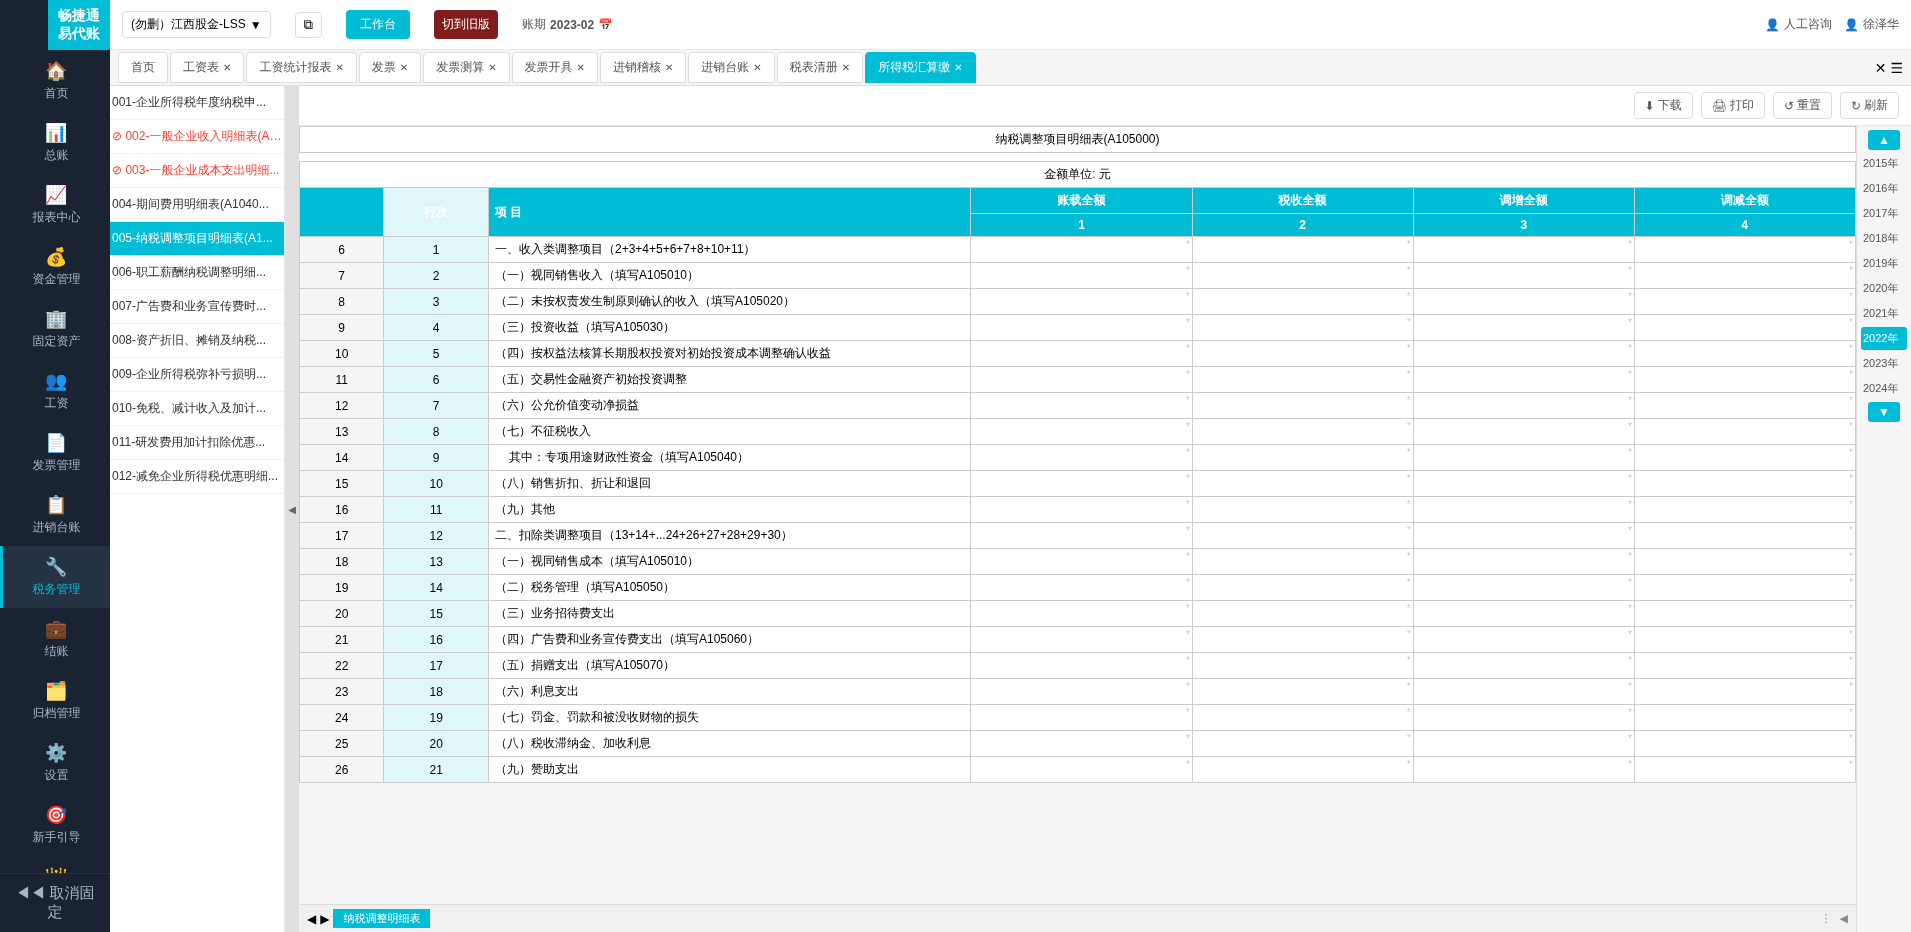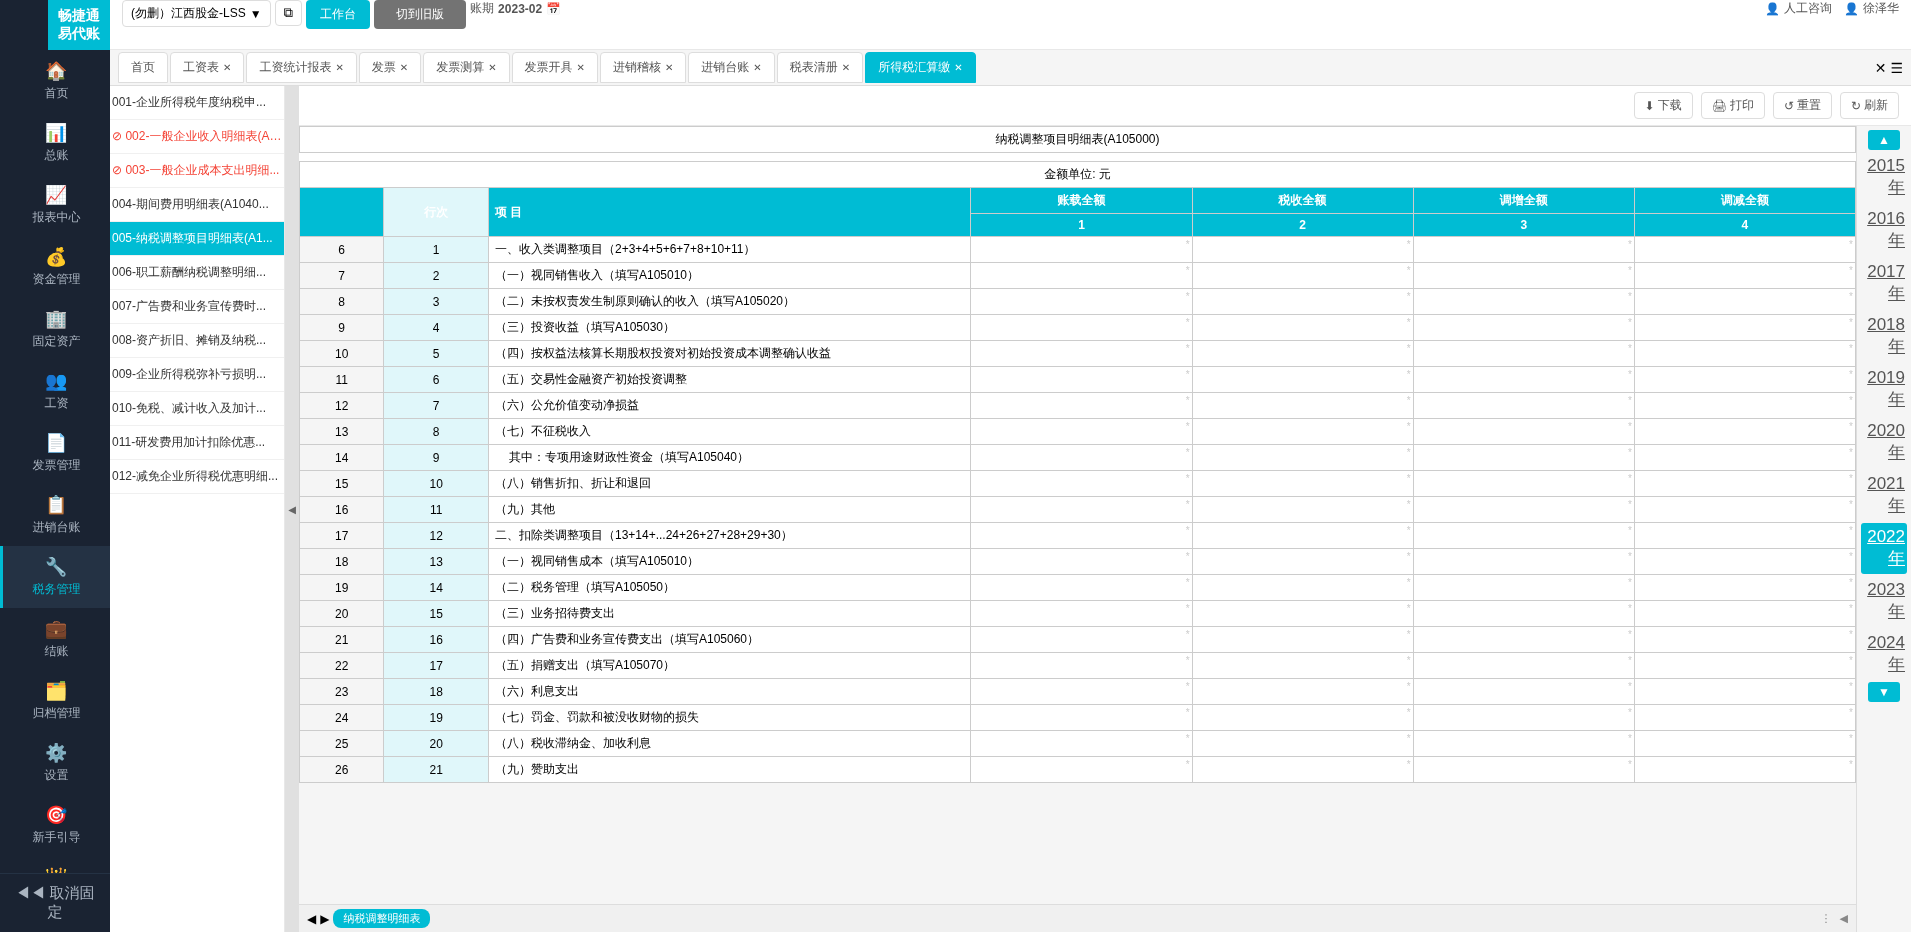--- a/index.html
+++ b/index.html
@@ -56,24 +56,24 @@
       display: flex;
       flex-direction: column;
       overflow: hidden;
     }
 
     
     .top-bar {
       background: #fff;
       height: 50px;
       display: flex;
-      align-items: flex-start;
+      align-items: center;
       padding: 0 12px;
       border-bottom: 1px solid #e8e8e8;
-      gap: 4px;
+      gap: 24px;
       flex-shrink: 0;
     }
     .company-selector {
       display: flex;
       align-items: center;
       gap: 4px;
       border: 1px solid #ddd;
       border-radius: 4px;
       padding: 4px 8px;
       font-size: 12px;
@@ -83,25 +83,25 @@
     .btn-workbench {
       background: #00bcd4;
       color: #fff;
       border: none;
       border-radius: 4px;
       padding: 6px 14px;
       cursor: pointer;
       font-size: 12px;
     }
     .btn-oldversion {
-      background: #737373;
+      background: #7f1d1d;
       color: #fff;
       border: none;
       border-radius: 4px;
-      padding: 6px 22px;
+      padding: 6px 8px;
       cursor: pointer;
       font-size: 12px;
     }
     .account-period {
       display: flex;
       align-items: center;
       gap: 4px;
       font-size: 12px;
       color: #555;
     }
@@ -252,26 +252,25 @@
       flex-direction: column;
       align-items: center;
       padding: 4px 0;
       gap: 2px;
       overflow-y: auto;
       flex-shrink: 0;
     }
     .year-item {
       width: 46px;
       padding: 4px 2px;
-      text-align: right;
-      font-size: 17px;
+      text-align: left;
+      font-size: 11px;
       cursor: pointer;
       border-radius: 3px;
       color: #555;
-      text-decoration: underline;
     }
     .year-item.active { background: #00bcd4; color: #fff; }
     .year-nav-btn {
       width: 32px;
       height: 20px;
       background: #00bcd4;
       color: #fff;
       border: none;
       border-radius: 3px;
       cursor: pointer;
@@ -332,21 +331,21 @@
       padding: 3px 8px;
       display: flex;
       align-items: center;
       gap: 4px;
       height: 28px;
     }
     .sheet-tab {
       padding: 2px 10px;
       background: #00bcd4;
       color: #fff;
-      border-radius: 8px;
+      border-radius: 0;
       font-size: 11px;
       cursor: pointer;
     }
     .scroll-indicator {
       margin-left: auto;
       display: flex;
       gap: 8px;
       font-size: 11px;
       color: #888;
     }

